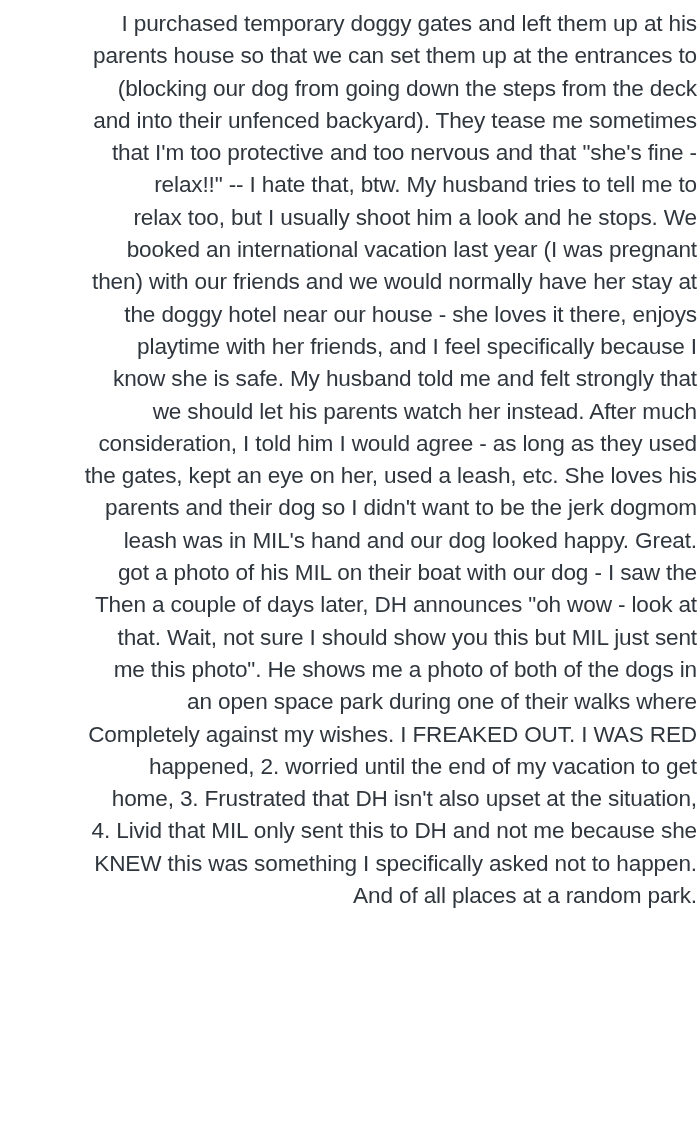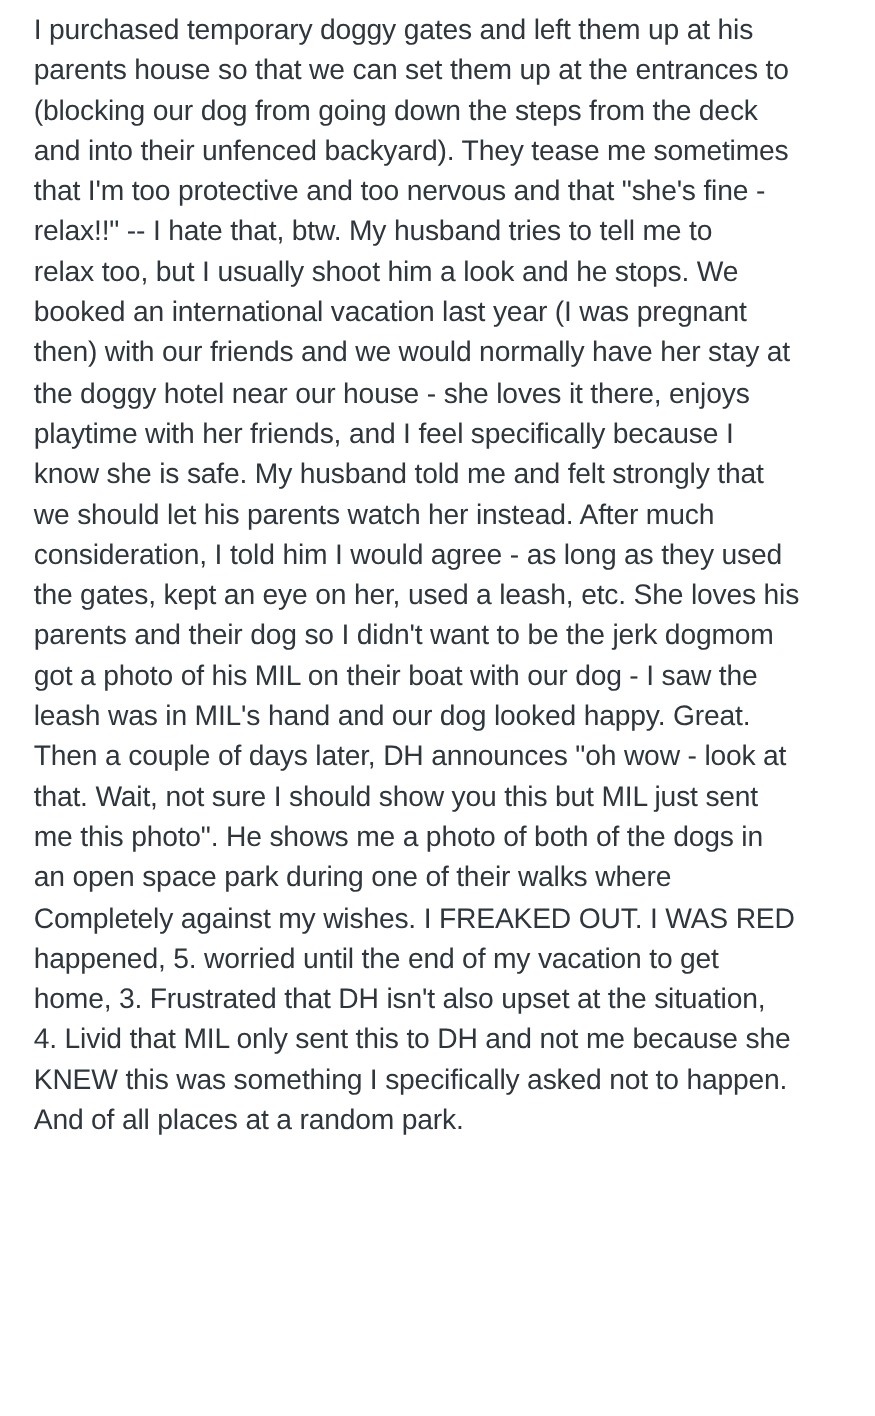--- a/index.html
+++ b/index.html
@@ -11,20 +11,21 @@
     width: 700px;
     height: 1133px;
     overflow: hidden;
     position: relative;
   }
   .post {
     position: absolute;
     left: 27px;
     top: 8px;
     width: 670px;
+    text-align: right;
   }
   .line {
     font-family: "Liberation Sans", "DejaVu Sans", sans-serif;
     font-size: 22.6px;
     line-height: 32.3px;
     color: #2f363d;
     white-space: nowrap;
     letter-spacing: -0.15px;
     transform-origin: left center;
   }
@@ -42,25 +43,25 @@
   <div class="line">relax too, but I usually shoot him a look and he stops. We</div>
   <div class="line">booked an international vacation last year (I was pregnant</div>
   <div class="line">then) with our friends and we would normally have her stay at</div>
   <div class="line">the doggy hotel near our house - she loves it there, enjoys</div>
   <div class="line">playtime with her friends, and I feel specifically because I</div>
   <div class="line">know she is safe. My husband told me and felt strongly that</div>
   <div class="line">we should let his parents watch her instead. After much</div>
   <div class="line">consideration, I told him I would agree - as long as they used</div>
   <div class="line">the gates, kept an eye on her, used a leash, etc. She loves his</div>
   <div class="line">parents and their dog so I didn't want to be the jerk dogmom</div>
+  <div class="line">leash was in MIL's hand and our dog looked happy. Great.</div>
   <div class="line">got a photo of his MIL on their boat with our dog - I saw the</div>
-  <div class="line">leash was in MIL's hand and our dog looked happy. Great.</div>
   <div class="line">Then a couple of days later, DH announces "oh wow - look at</div>
   <div class="line">that. Wait, not sure I should show you this but MIL just sent</div>
   <div class="line">me this photo". He shows me a photo of both of the dogs in</div>
   <div class="line">an open space park during one of their walks where</div>
   <div class="line">Completely against my wishes. I FREAKED OUT. I WAS RED</div>
-  <div class="line">happened, 5. worried until the end of my vacation to get</div>
+  <div class="line">happened, 2. worried until the end of my vacation to get</div>
   <div class="line">home, 3. Frustrated that DH isn't also upset at the situation,</div>
   <div class="line">4. Livid that MIL only sent this to DH and not me because she</div>
   <div class="line">KNEW this was something I specifically asked not to happen.</div>
   <div class="line">And of all places at a random park.</div>
 </div>
 
 </body></html>

